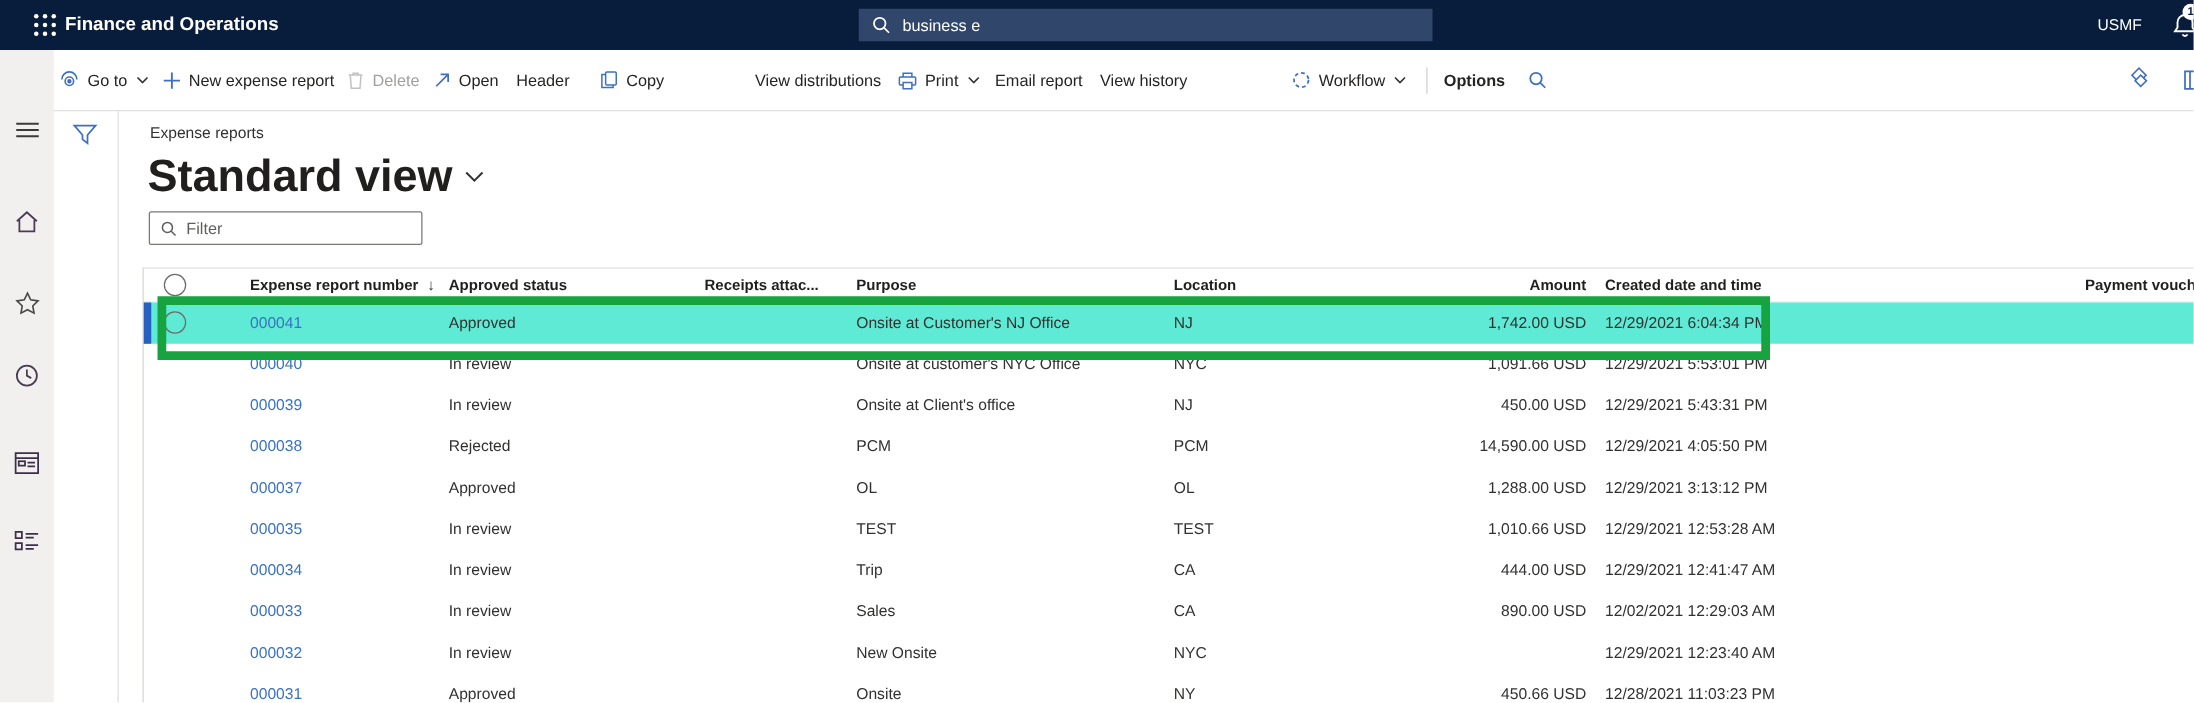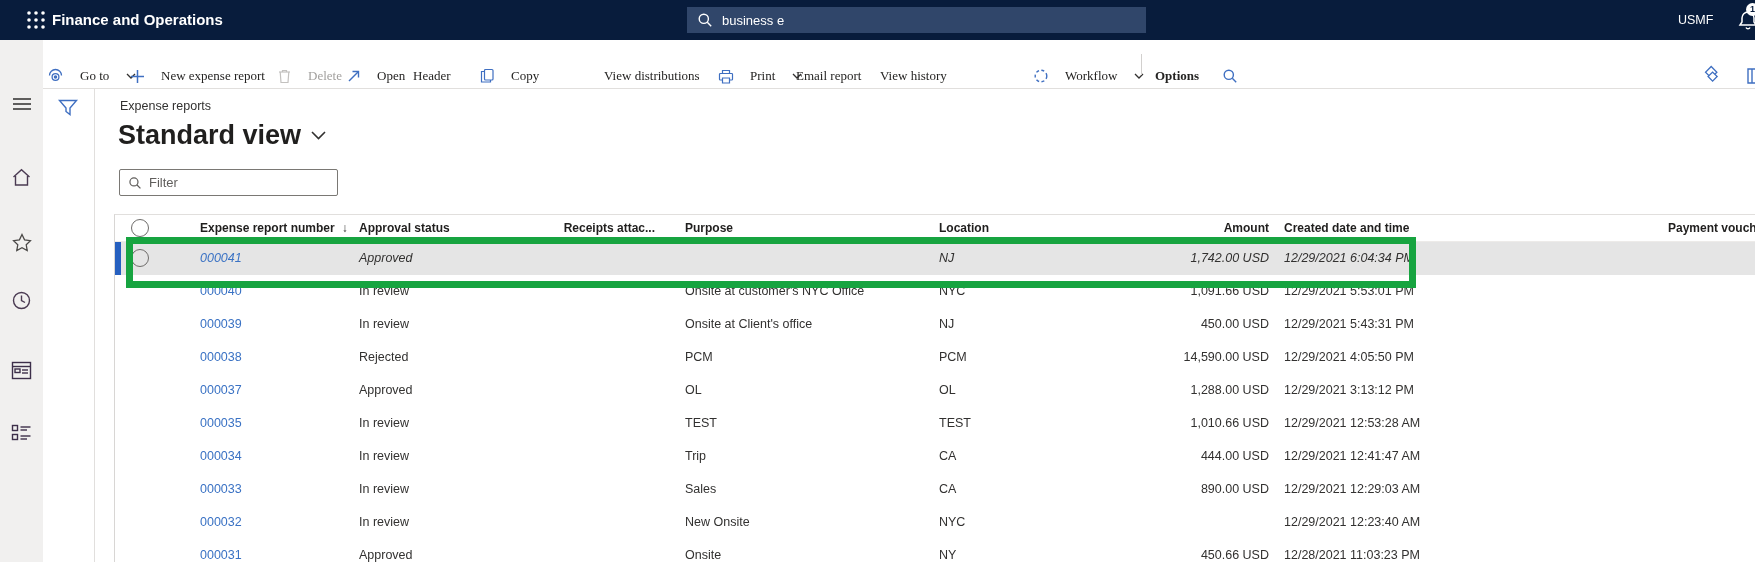--- a/index.html
+++ b/index.html
@@ -10,59 +10,59 @@
   .topbar{position:absolute;left:0;top:0;width:1755px;height:40px;background:#081c3c;z-index:30;}
   .waffle{position:absolute;left:25px;top:9px;width:22px;height:22px;cursor:pointer;}
   .app-title{position:absolute;left:52px;top:0;height:40px;line-height:40px;color:#fff;font-size:15px;font-weight:700;}
   .topsearch{position:absolute;left:687px;top:7px;width:459px;height:26px;background:#30466a;display:flex;align-items:center;padding-left:10px;box-sizing:border-box;color:#fff;font-size:13px;gap:9px;}
   .company{position:absolute;left:1678px;top:0;height:40px;line-height:40px;color:#fff;font-size:12.5px;cursor:pointer;}
   .bellwrap{position:absolute;left:1736px;top:8px;width:26px;height:26px;cursor:pointer;}
   .badge{position:absolute;left:1746px;top:3px;width:13px;height:13px;border-radius:50%;background:#fff;color:#081c3c;font-size:9px;font-weight:700;text-align:center;line-height:13px;z-index:31;}
 
   
   .actionbar{position:absolute;left:0;top:40px;width:1755px;height:48px;background:#fff;border-bottom:1px solid #e1dfdd;z-index:10;}
-  .ab-item{position:absolute;top:12px;height:48px;display:inline-flex;align-items:center;gap:16px;font-size:13px;color:#252423;background:none;border:none;padding:0;cursor:pointer;font-family:Liberation Serif, serif;white-space:nowrap;}
+  .ab-item{position:absolute;top:0;height:48px;display:inline-flex;align-items:center;gap:6px;font-size:13px;color:#252423;background:none;border:none;padding:0;cursor:pointer;font-family:Liberation Sans, sans-serif;white-space:nowrap;}
   .ab-item .ico{display:inline-flex;color:#3f6fc1;}
   .ab-item.disabled{color:#a19f9d;cursor:default;text-align:center;}
   .ab-item.disabled .ico{color:#c3c1bf;}
   .ab-item.bold{font-weight:700;}
   .ab-divider{position:absolute;left:1141px;top:14px;width:1px;height:21px;background:#d2d0ce;}
   .chev{display:inline-flex;margin-left:1px;}
 
   
   .leftnav{position:absolute;left:0;top:40px;width:43px;height:522px;background:#f1f0ef;z-index:20;}
   .nav-btn{position:absolute;left:11px;width:22px;height:22px;background:none;border:none;padding:0;cursor:pointer;color:#4a4846;}
   
   .filterpane-btn{position:absolute;left:57px;top:97px;width:22px;height:22px;background:none;border:none;padding:0;cursor:pointer;color:#3f6fc1;z-index:5;}
   .vdivider{position:absolute;left:94px;top:88px;width:1px;height:474px;background:#e1dfdd;}
 
   
   .page-caption{position:absolute;left:120px;top:99px;font-size:12.5px;color:#323130;}
-  .view-title{position:absolute;left:118px;top:120px;margin:0;display:inline-flex;align-items:center;gap:10px;font-size:27px;font-weight:700;color:#201f1e;cursor:pointer;}
+  .view-title{position:absolute;left:118px;top:120px;margin:0;display:inline-flex;align-items:center;gap:10px;font-size:36px;font-weight:700;color:#201f1e;cursor:pointer;}
   .filterbox{position:absolute;left:119px;top:169px;width:219px;height:27px;border:1px solid #7a7874;border-radius:2px;box-sizing:border-box;display:flex;align-items:center;gap:7px;padding-left:8px;font-size:13px;color:#605e5c;background:#fff;cursor:text;}
 
   
   .grid{position:absolute;left:114px;top:214px;width:1641px;height:348px;border-top:1px solid #e1dfdd;border-left:1px solid #d8d6d4;box-sizing:border-box;}
   .grid-header{position:relative;height:26px;border-bottom:1px solid #edebe9;}
   .gc{position:absolute;top:0;white-space:nowrap;}
   .hc{font-size:12px;font-weight:600;color:#201f1e;line-height:26px;height:26px;cursor:pointer;}
   .rc{font-size:12.5px;color:#323130;line-height:33px;height:33px;}
   .c-sel{left:16px;}
   .c-number{left:85px;}
   .c-status{left:244px;}
   .c-receipts{left:416px;width:124px;text-align:right;}
   .c-purpose{left:570px;}
   .c-location{left:824px;}
   .c-amount{left:954px;width:200px;text-align:right;}
   .c-created{left:1169px;}
   .c-paydate{left:1316px;width:148px;text-align:right;margin-top:24px;}
   .c-voucher{left:1553px;}
   .sortarrow{font-weight:400;margin-left:7px;color:#323130;}
   .grid-row{position:relative;height:33px;cursor:pointer;}
-  .grid-row.selected{background:#e5e5e5;font-style:italic;}
+  .grid-row.selected{background:#5eead4;}
   .selbar{position:absolute;left:0;top:0;width:6px;height:33px;background:#2660c0;}
   .radio{display:inline-block;width:18px;height:18px;border:1px solid #6f6d6b;border-radius:50%;background:transparent;box-sizing:border-box;margin-top:4px;cursor:pointer;}
   .grid-row .radio{margin-top:7px;}
   .link{color:#3a72c4;}
 
   
   .annotation-box{position:absolute;left:126px;top:237px;width:1290px;height:51px;border:7px solid #17a440;box-sizing:border-box;z-index:40;pointer-events:none;}
 
   svg{display:block;}
 </style>
@@ -317,36 +317,37 @@
             <line x1="10.3" y1="10.3" x2="14.2" y2="14.2"></line>
         </svg>
       </span>
       <span>Filter</span>
     </div>
 
     <div class="grid">
       <div class="grid-header">
         <span class="gc c-sel"><span class="radio"></span></span>
         <span class="gc hc c-number"><span>Expense report number</span><span class="sortarrow">↓</span></span>
-        <span class="gc hc c-status">Approval status</span>
+        <span class="gc hc c-status">Approved status</span>
         <span class="gc hc c-receipts">Receipts attac...</span>
         <span class="gc hc c-purpose">Purpose</span>
         <span class="gc hc c-location">Location</span>
         <span class="gc hc c-amount">Amount</span>
         <span class="gc hc c-created">Created date and time</span>
         <span class="gc hc c-paydate">Payment date</span>
         <span class="gc hc c-voucher">Payment vouche</span>
       </div>
       <div id="rows">
           <div class="grid-row selected">
             <span class="selbar"></span>
             <span class="gc c-sel"><span class="radio"></span></span>
             <span class="gc rc c-number link">000041</span>
             <span class="gc rc c-status">Approved</span>
             <span class="gc rc c-receipts"></span>
+            <span class="gc rc c-purpose">Onsite at Customer's NJ Office</span>
             <span class="gc rc c-location">NJ</span>
             <span class="gc rc c-amount">1,742.00 USD</span>
             <span class="gc rc c-created">12/29/2021 6:04:34 PM</span>
             <span class="gc rc c-paydate"></span>
             <span class="gc rc c-voucher"></span>
           </div>
           <div class="grid-row">
             <span class="gc rc c-number link">000040</span>
             <span class="gc rc c-status">In review</span>
             <span class="gc rc c-receipts"></span>
@@ -412,21 +413,21 @@
             <span class="gc rc c-paydate"></span>
             <span class="gc rc c-voucher"></span>
           </div>
           <div class="grid-row">
             <span class="gc rc c-number link">000033</span>
             <span class="gc rc c-status">In review</span>
             <span class="gc rc c-receipts"></span>
             <span class="gc rc c-purpose">Sales</span>
             <span class="gc rc c-location">CA</span>
             <span class="gc rc c-amount">890.00 USD</span>
-            <span class="gc rc c-created">12/29/2021 12:29:03 AM</span>
+            <span class="gc rc c-created">12/02/2021 12:29:03 AM</span>
             <span class="gc rc c-paydate"></span>
             <span class="gc rc c-voucher"></span>
           </div>
           <div class="grid-row">
             <span class="gc rc c-number link">000032</span>
             <span class="gc rc c-status">In review</span>
             <span class="gc rc c-receipts"></span>
             <span class="gc rc c-purpose">New Onsite</span>
             <span class="gc rc c-location">NYC</span>
             <span class="gc rc c-created">12/29/2021 12:23:40 AM</span>

